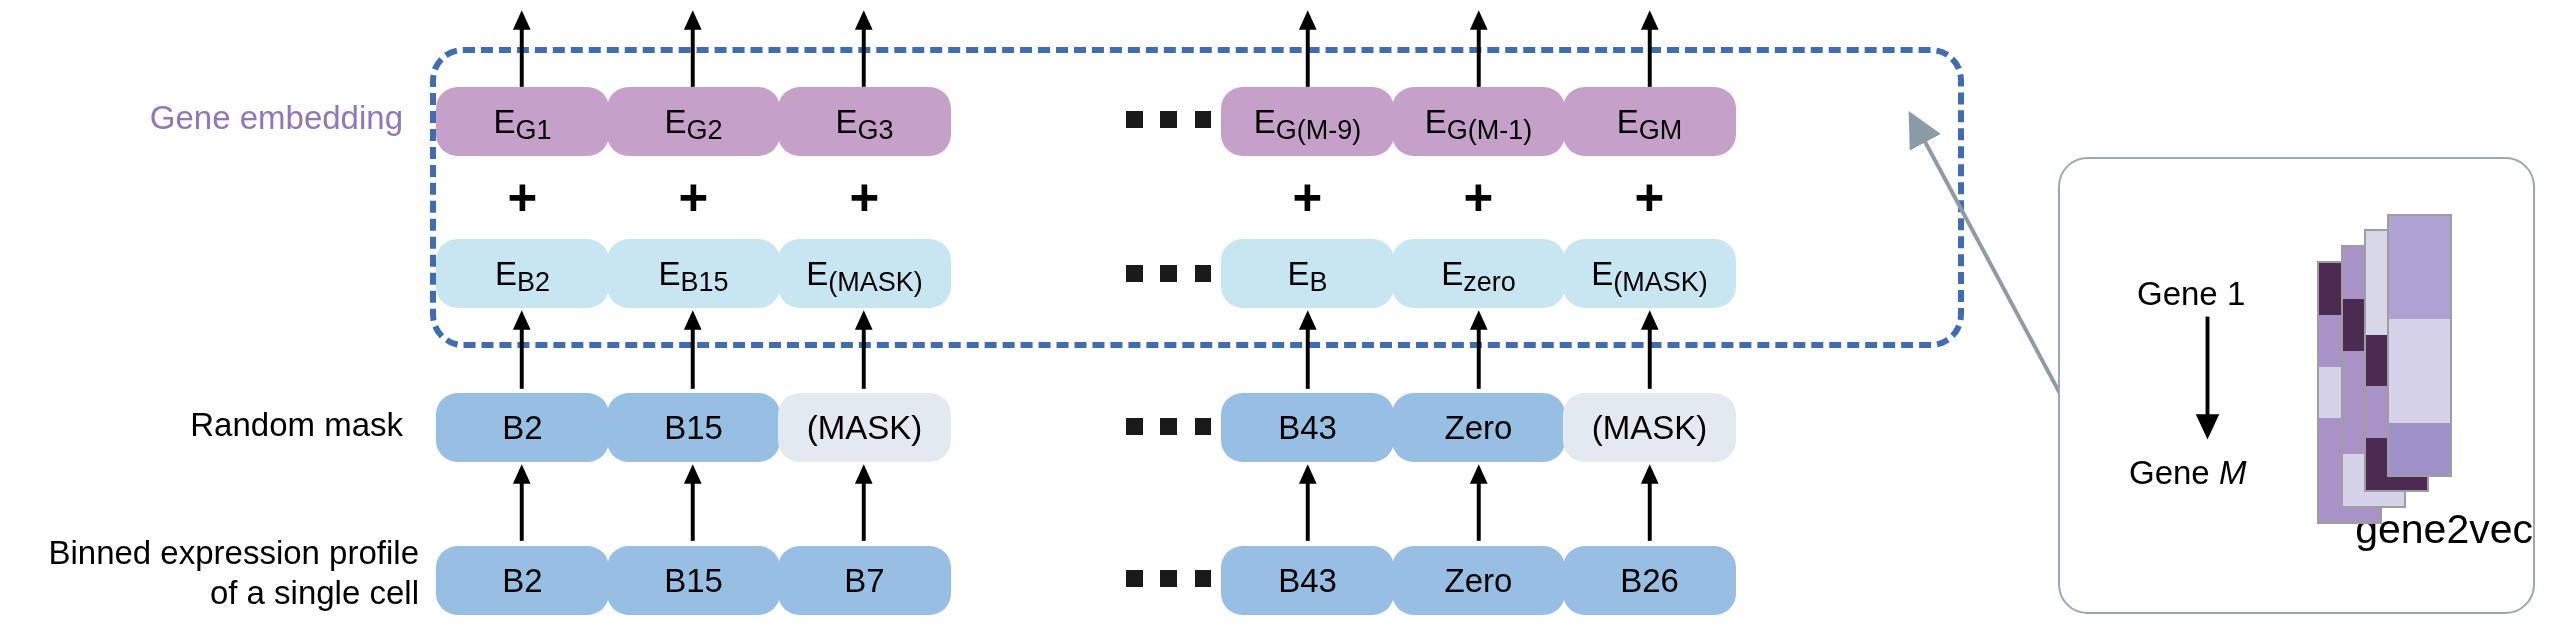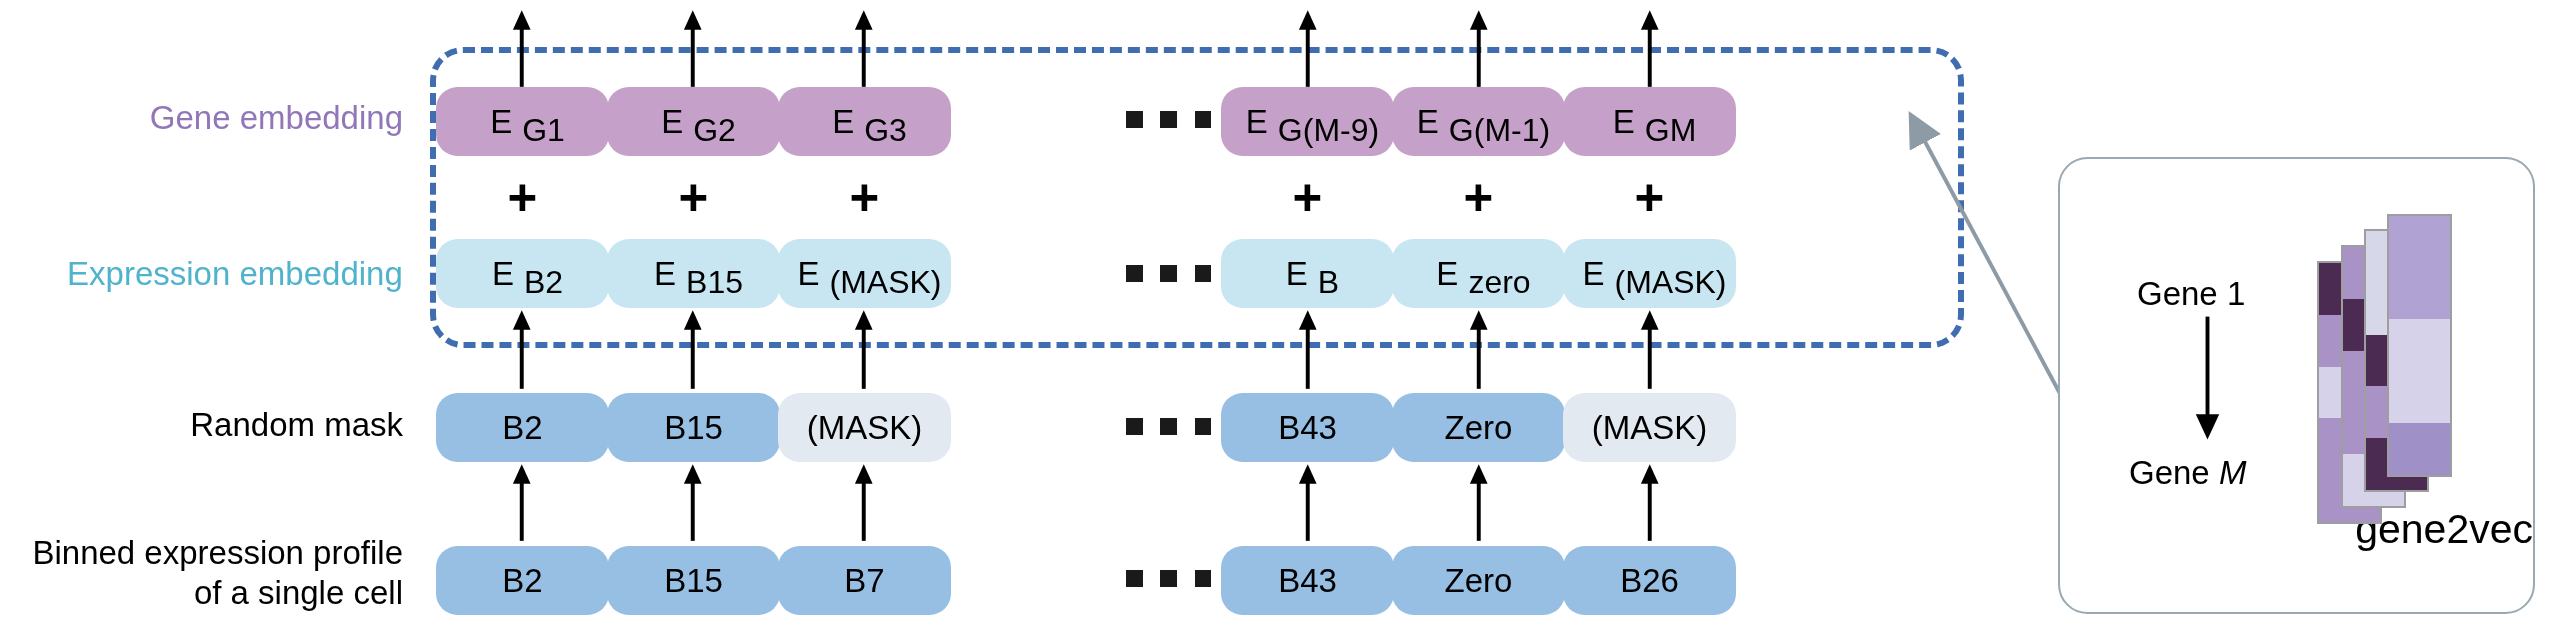--- a/index.html
+++ b/index.html
@@ -51,25 +51,25 @@
     height: 69px;
     border-radius: 21.6px;
     display: flex;
     align-items: center;
     justify-content: center;
     font-size: 33px;
     color: #000000;
     box-sizing: border-box;
   }
   .cell .sub {
-    font-size: 32px;
+    font-size: 27px;
     vertical-align: sub;
     position: relative;
     top: 8.8px;
-    left: 10px;
+    left: 0;
   }
   .cell-gene    { background: #c5a0c8; }
   .cell-expr    { background: #c7e6f2; }
   .cell-mask-on { background: #97bfe3; }
   .cell-masked  { background: #e2e9f0; }
   .cell-binned  { background: #97bfe3; }
 
   
   .plus {
     position: absolute;
@@ -137,25 +137,24 @@
 </style>
 </head>
 <body>
 
 <div id="stage">
 
   <div id="dashed-box"></div>
 
   <div class="row-label gene" style="left:39px; top:98px; width:364px;">Gene embedding</div>
 
-  <div class="row-label express" style="left:9.8px; top:254px; width:393px;">Expression embedding</div>
 
   <div class="row-label" style="left:39px; top:405px; width:364px;">Random mask</div>
 
-  <div class="row-label" style="left:10px; top:533px; width:393px;">Binned expression profile
+  <div class="row-label" style="left:26px; top:533px; width:393px;">Binned expression profile
 of a single cell</div>
 
   <div id="columns">
       <svg width="29.5" height="77" style="position: absolute; left: 507px; top: 9.8px;" viewBox="0 0 30 78">
         <line x1="15" y1="78" x2="15" y2="16" stroke="#000" stroke-width="4"></line>
         <path d="M6,20 L15,0 L24,20 z" fill="#000"></path>
       </svg>
       <div class="cell cell-gene" style="left: 436px; top: 87px;">
         <span>E</span>
         <span class="sub">G1</span>

